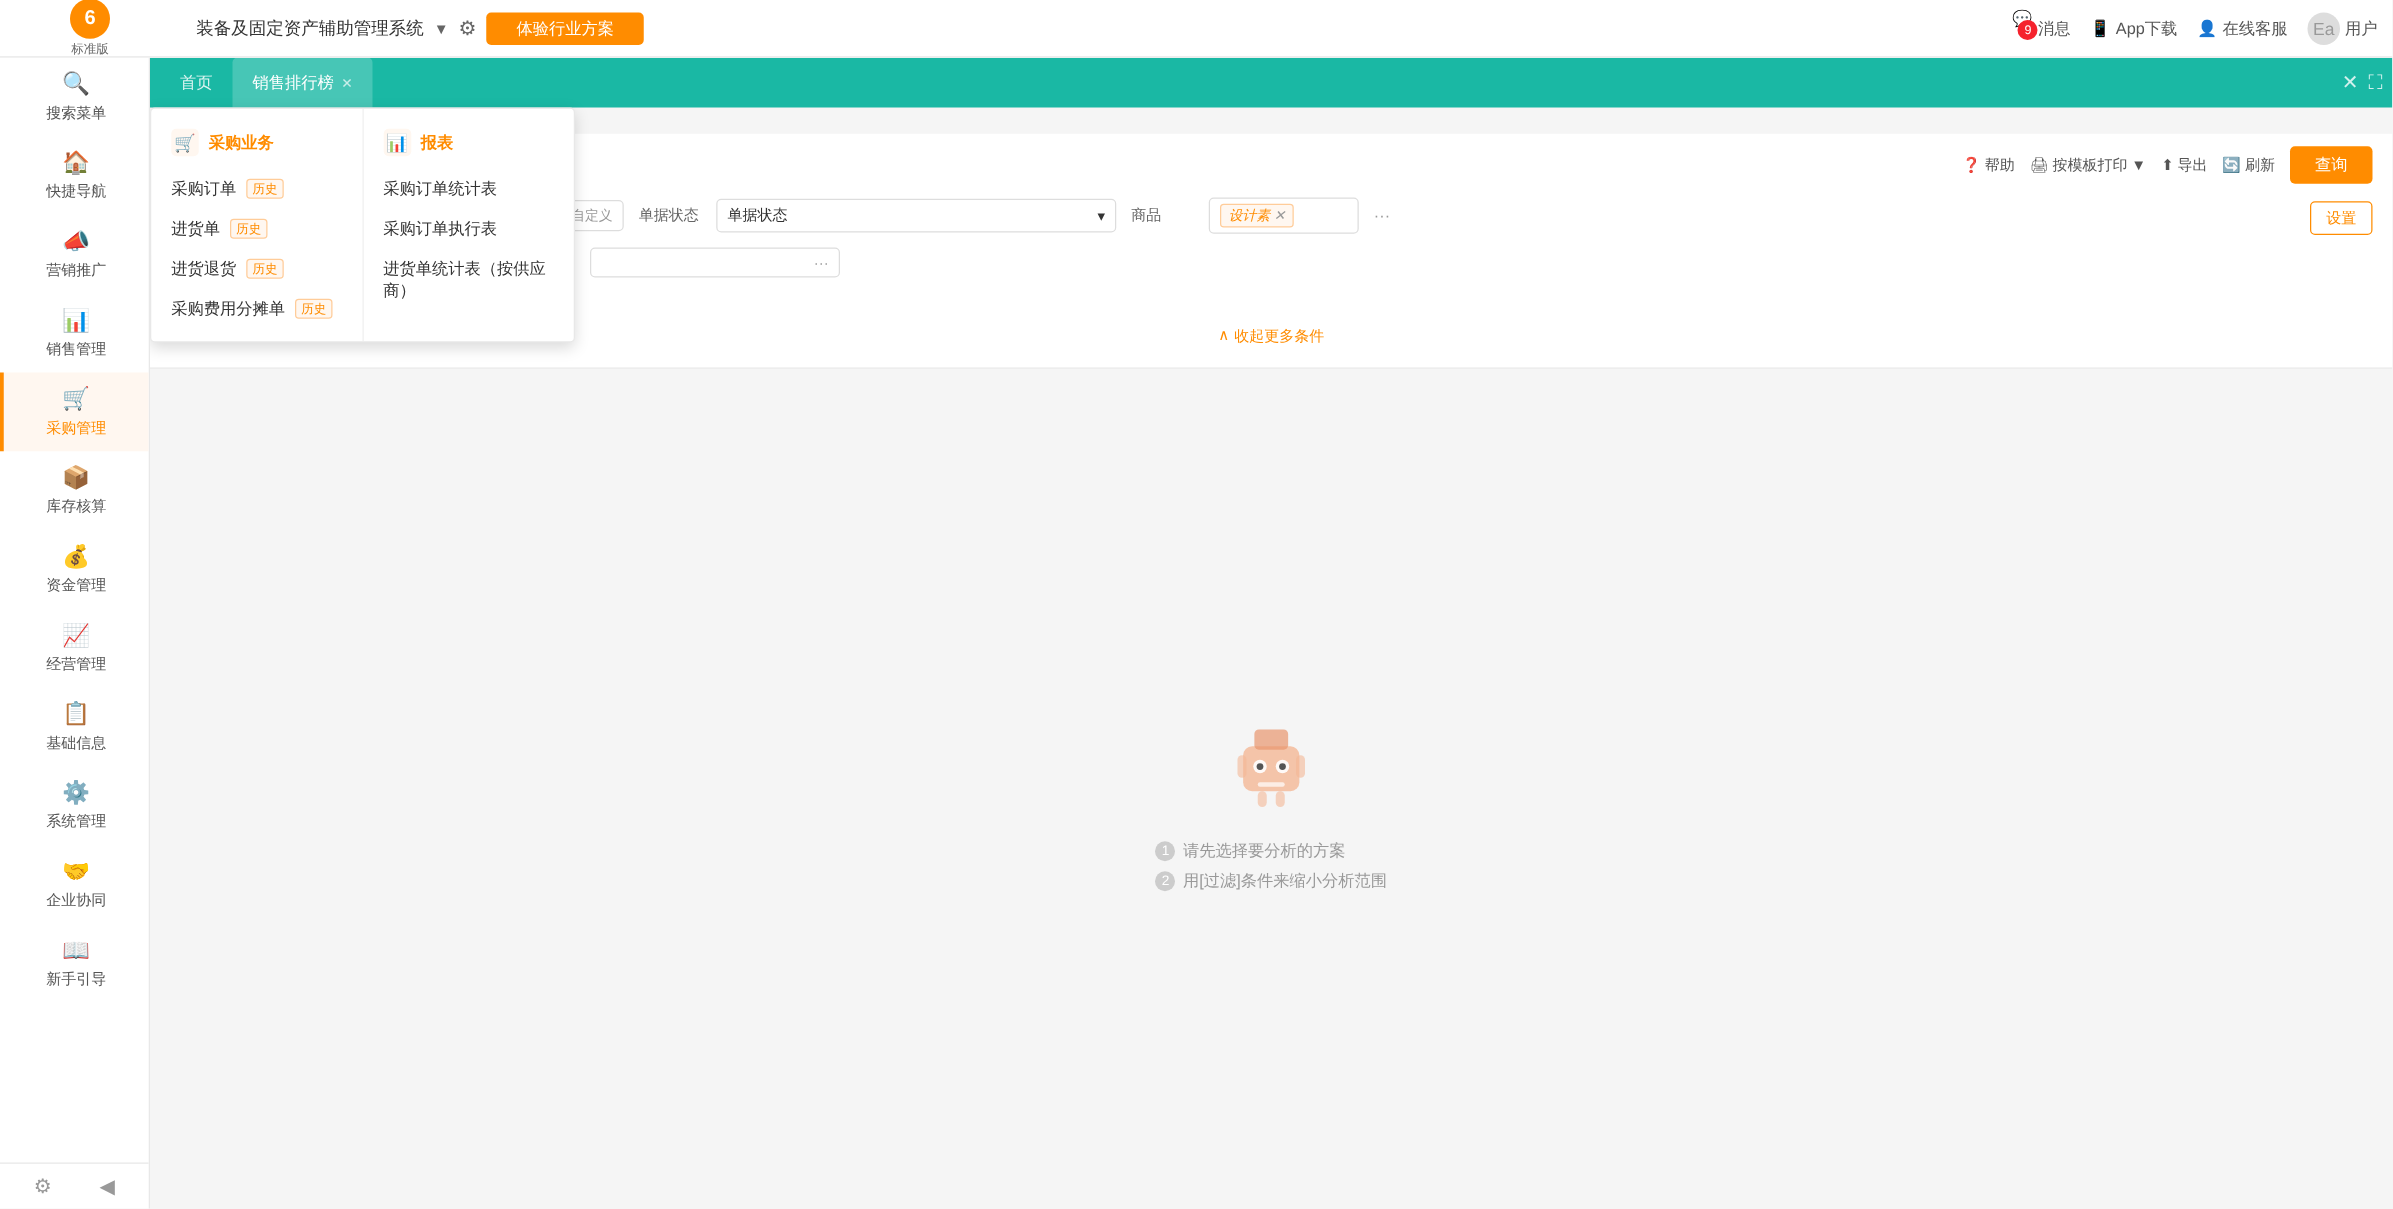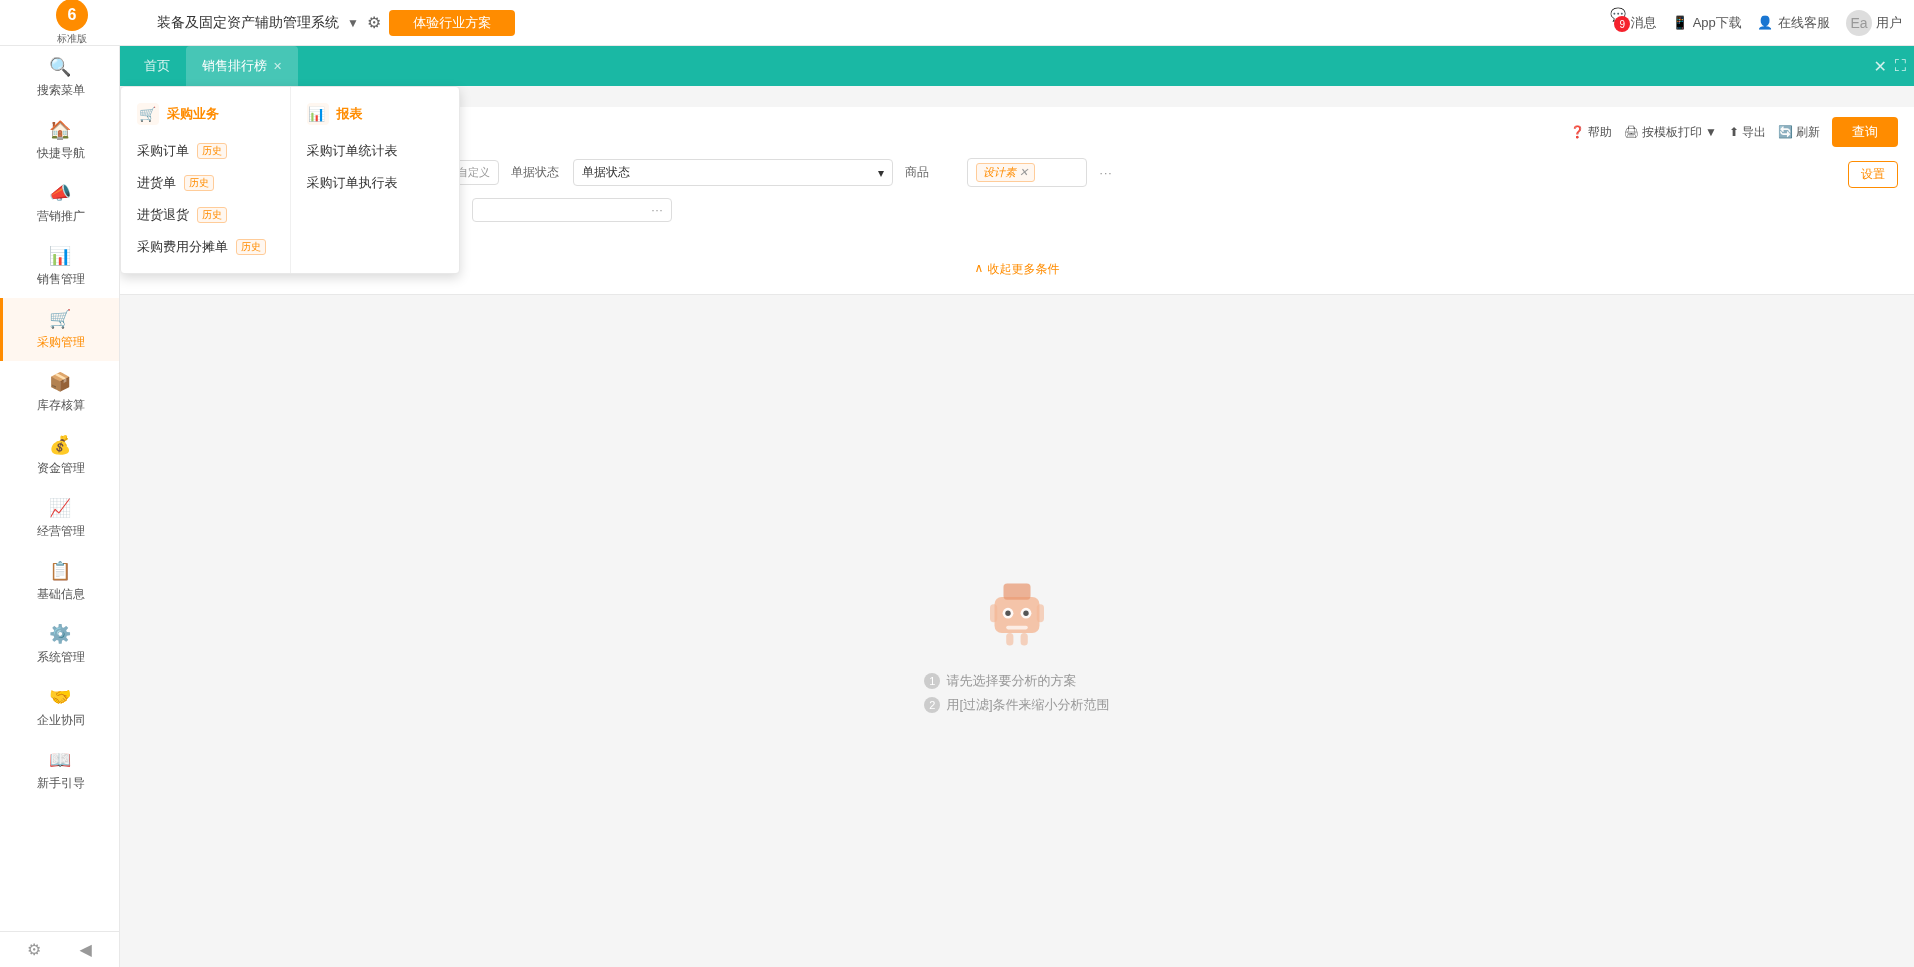--- a/index.html
+++ b/index.html
@@ -668,16 +668,19 @@
         <div class="dropdown-col-header">
           <div class="dropdown-col-icon">📊</div>
           <span>报表</span>
         </div>
         <div class="dropdown-item">
           <span>采购订单统计表</span>
         </div>
         <div class="dropdown-item">
           <span>采购订单执行表</span>
         </div>
+        <div class="dropdown-item">
+          <span>进货单统计表（按供应商）</span>
+        </div>
       </div>
     </div>
   </div>
 </div>
 
 </body></html>

